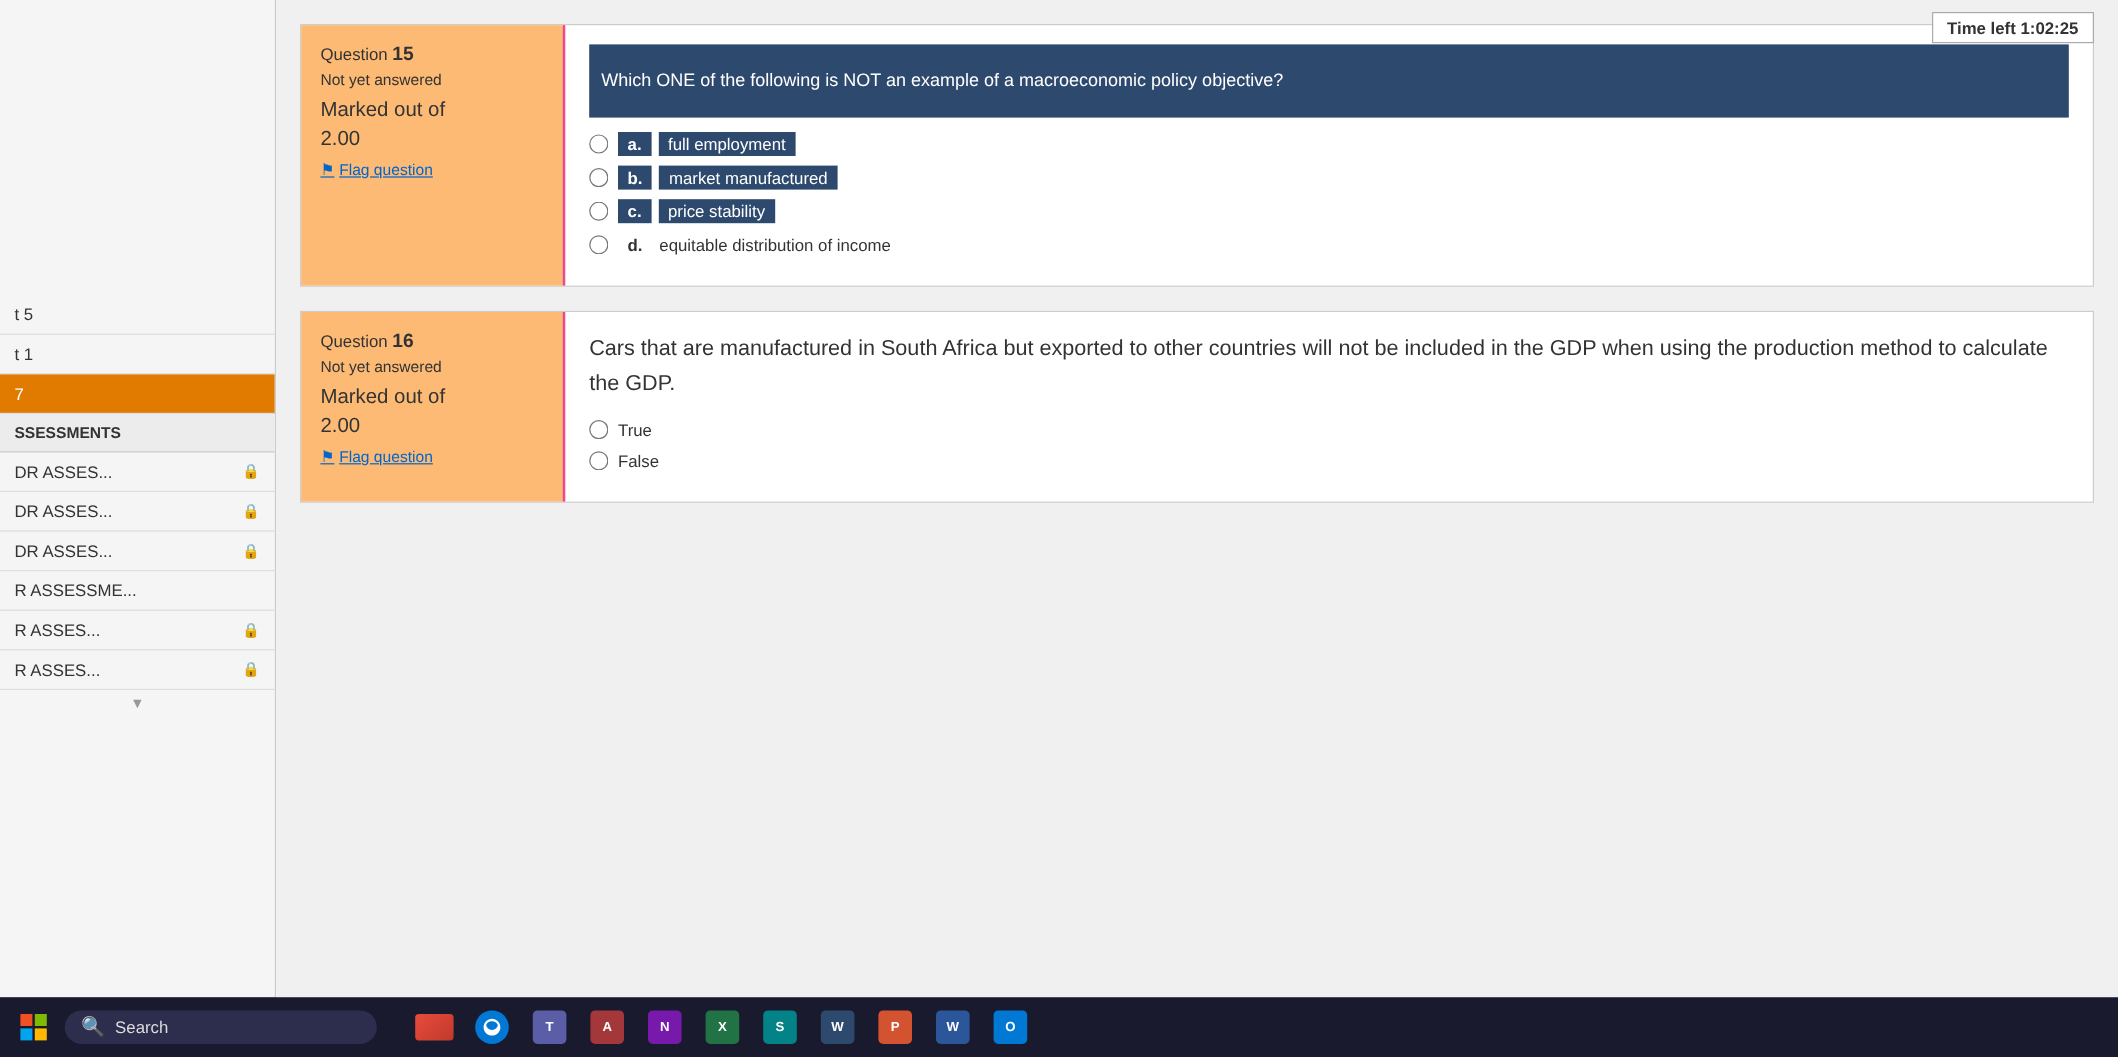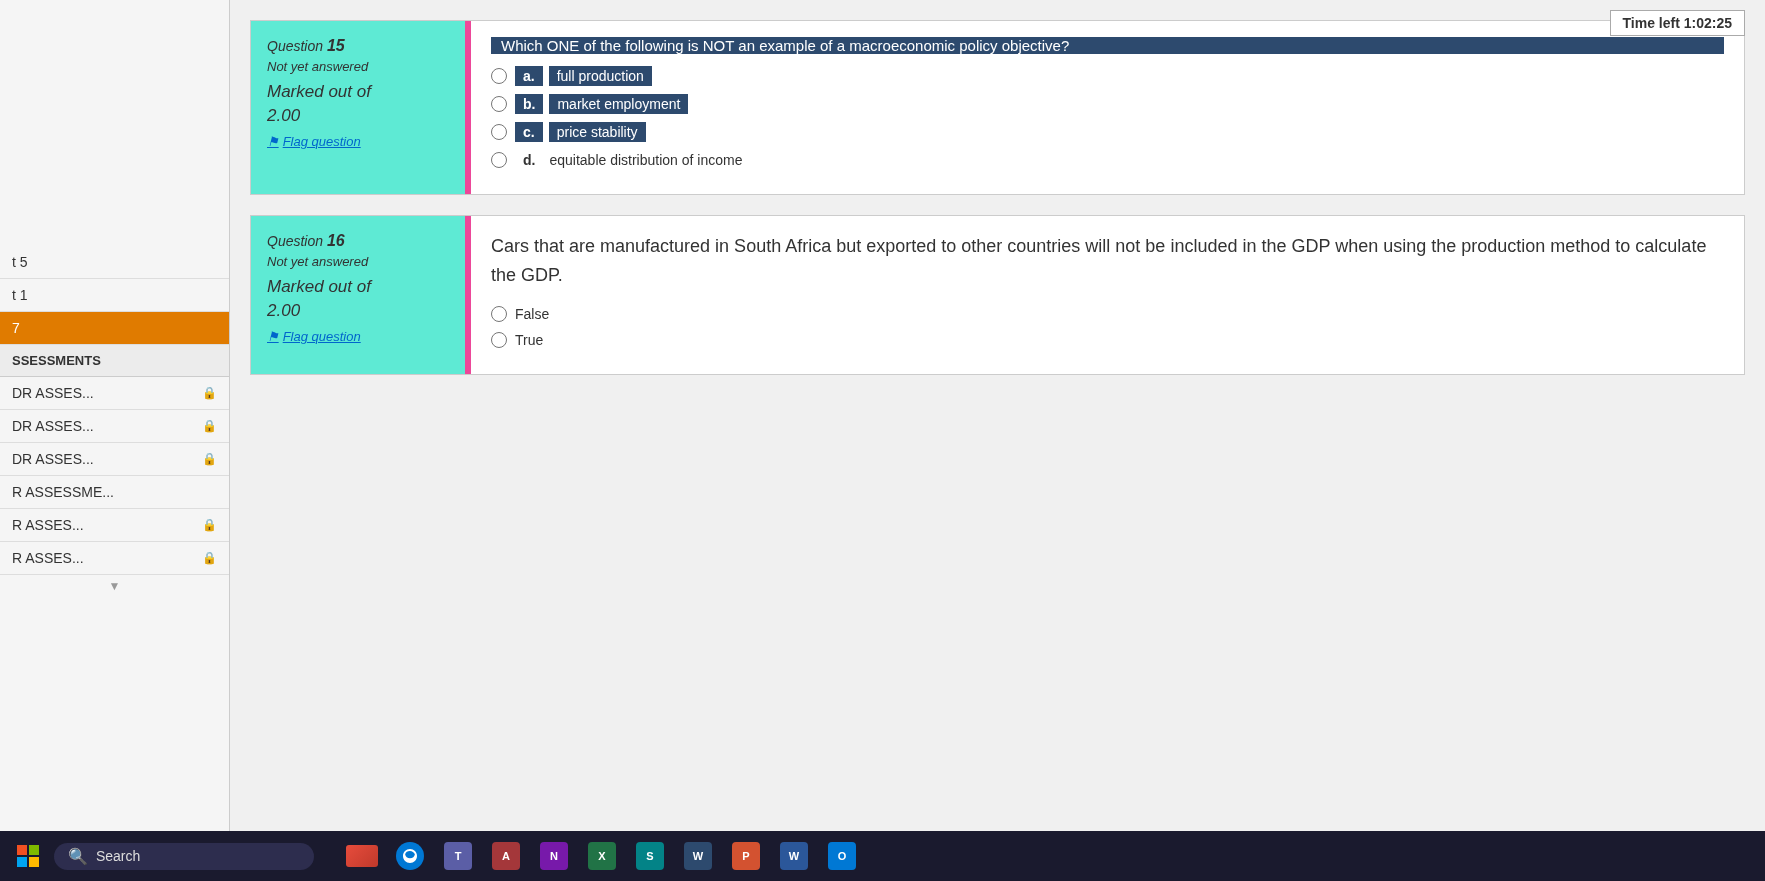--- a/index.html
+++ b/index.html
@@ -89,23 +89,22 @@
       display: flex;
       margin: 20px 20px 0 20px;
       background: white;
       border: 1px solid #ccc;
     }
 
     .question-meta {
       width: 220px;
       min-width: 220px;
       padding: 16px;
-      border-right: 6px solid #ec4899;
-      background: #5eead4;
-      font-style: italic;
+      border-right: 2px solid #ec4899;
+      background: #fdba74;
     }
 
     .question-label {
       font-size: 14px;
       color: #333;
       margin-bottom: 4px;
     }
 
     .question-label strong {
       font-size: 16px;
@@ -138,21 +137,21 @@
       flex: 1;
       padding: 16px 20px;
     }
 
     .question-text {
       font-size: 15px;
       color: #333;
       margin-bottom: 12px;
       background: #2d4a6e;
       color: white;
-      padding: 0 10px;
+      padding: 22px 10px;
       display: inline-block;
       width: 100%;
     }
 
     .select-one-label {
       font-size: 14px;
       font-weight: bold;
       color: #333;
       background: #2d4a6e;
       color: white;
@@ -394,26 +393,26 @@
         </div>
       </div>
       <div class="question-body">
         <div class="question-text">
           <span>Which ONE of the following is NOT an example of a macroeconomic policy objective?</span>
         </div>
         <ul class="options-list">
           <li class="option-item">
             <input type="radio" name="q15" style="">
             <span class="option-letter">a.</span>
-            <span class="option-text-highlight">full production</span>
+            <span class="option-text-highlight">full employment</span>
           </li>
           <li class="option-item">
             <input type="radio" name="q15" style="">
             <span class="option-letter">b.</span>
-            <span class="option-text-highlight">market employment</span>
+            <span class="option-text-highlight">market manufactured</span>
           </li>
           <li class="option-item">
             <input type="radio" name="q15" style="">
             <span class="option-letter">c.</span>
             <span class="option-text-highlight">price stability</span>
           </li>
           <li class="option-item">
             <input type="radio" name="q15" style="">
             <span class="option-letter" style="background:transparent;color:#333;">d.</span>
             <span class="option-text-plain">equitable distribution of income</span>
@@ -441,25 +440,25 @@
           <span>⚑</span>
           <span>Flag question</span>
         </div>
       </div>
       <div class="question-body">
         <p class="question-body-text">
           <span>Cars that are manufactured in South Africa but exported to other countries will not be included in the GDP when using the production method to calculate the GDP.</span>
         </p>
         <div class="tf-option">
           <input type="radio" name="q16" style="">
-          <span>False</span>
+          <span>True</span>
         </div>
         <div class="tf-option">
           <input type="radio" name="q16" style="">
-          <span>True</span>
+          <span>False</span>
         </div>
       </div>
     </div>
   </div>
 </div>
 
 <div class="taskbar">
   <div class="taskbar-start">
     <div class="win-icon">
       <span></span>

